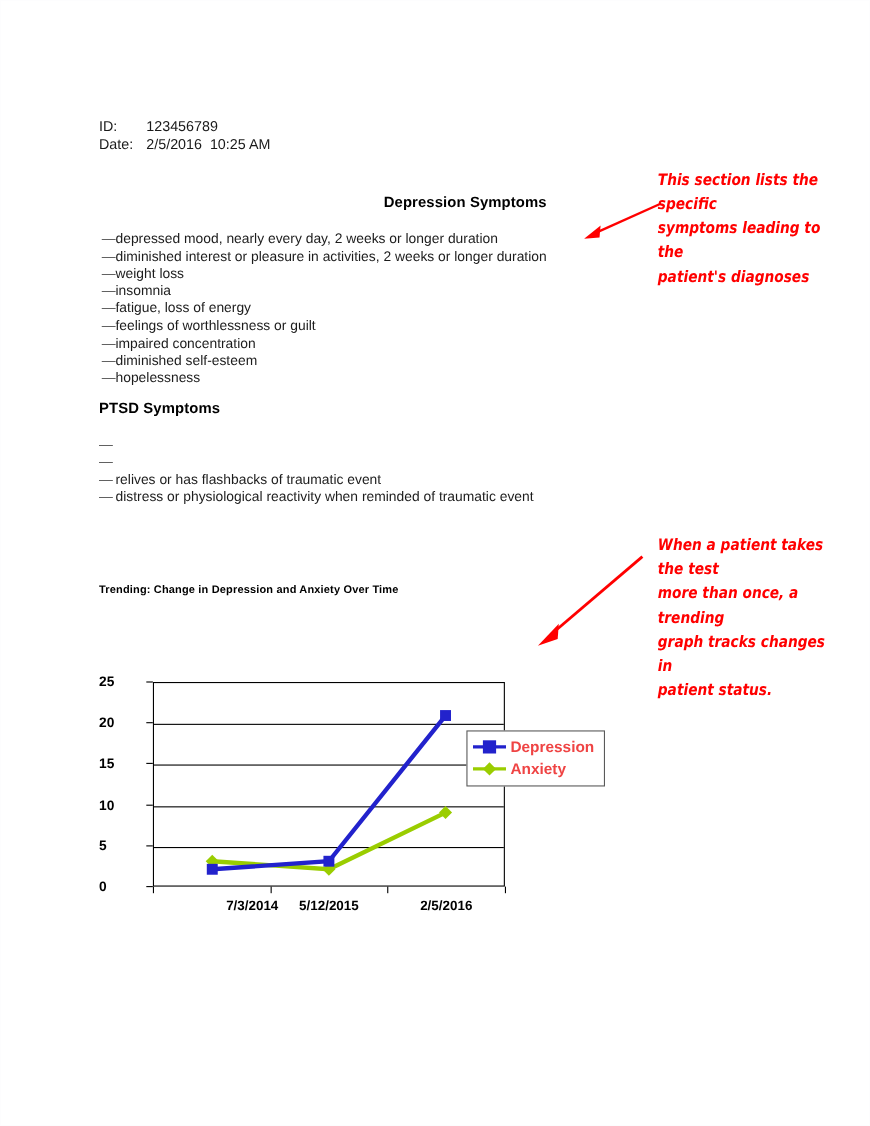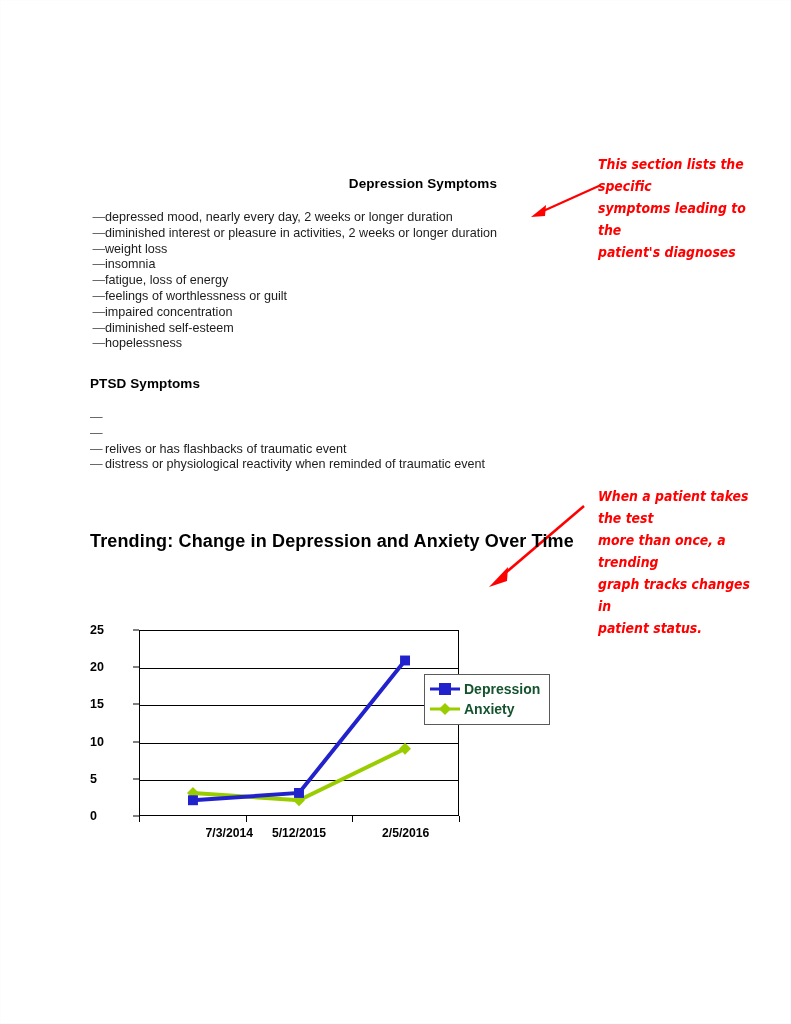--- a/index.html
+++ b/index.html
@@ -59,21 +59,21 @@
   .dash {
     display: inline-block;
     width: 15px;
     flex: none;
     color: #555;
     font-size: 12.6px;
   }
 
   #depression-block { position: absolute; left: 89px; top: 175px; text-align: right; }
   #depression-block .sym-list { margin-top: 19px; }
-  #ptsd-block { position: absolute; left: 89px; top: 375px; }
+  #ptsd-block { position: absolute; left: 89px; top: 362px; }
   #ptsd-block .sym-list { margin-top: 19px; }
 
   
   .annotation {
     position: absolute;
     color: #ff0000;
     font-family: "DejaVu Sans", sans-serif;
     font-style: italic;
     font-weight: bold;
     font-size: 14.5px;
@@ -85,21 +85,21 @@
   #annotation-1 { left: 597px; top: 152px; }
   #annotation-2 { left: 597px; top: 484px; }
 
   .arrow-svg { position: absolute; overflow: visible; }
   #arrow-1 { left: 528px; top: 182px; }
   #arrow-2 { left: 480px; top: 500px; }
 
   
   #chart-block { position: absolute; left: 89px; top: 530px; }
   .chart-title {
-    font-size: 18px;
+    font-size: 10px;
     font-weight: bold;
     letter-spacing: 0.15px;
   }
   .chart-area {
     position: relative;
     width: 400px;
     height: 240px;
     margin-top: 24px;
   }
   .plot {
@@ -168,30 +168,40 @@
   }
   .legend-row {
     display: flex;
     align-items: center;
     height: 20px;
   }
   .legend-key { width: 30px; height: 14px; position: relative; flex: none; }
   .legend-label {
     font-size: 14px;
     font-weight: bold;
-    color: #14532d;
+    color: #ef4444;
     margin-left: 4px;
     white-space: nowrap;
   }
 </style>
 </head>
 <body>
 
 <div class="page">
 
+  <div class="meta">
+    <div class="meta-row">
+      <span class="meta-label">ID:</span>
+      <span class="meta-value">123456789</span>
+    </div>
+    <div class="meta-row">
+      <span class="meta-label">Date:</span>
+      <span class="meta-value">2/5/2016  10:25 AM</span>
+    </div>
+  </div>
 
   <div id="depression-block">
     <div class="section-title">Depression Symptoms</div>
     <ul class="sym-list">
       <li>
           <span class="dash">—</span>
           <span>depressed mood, nearly every day, 2 weeks or longer duration</span>
         </li>
       <li>
           <span class="dash">—</span>

